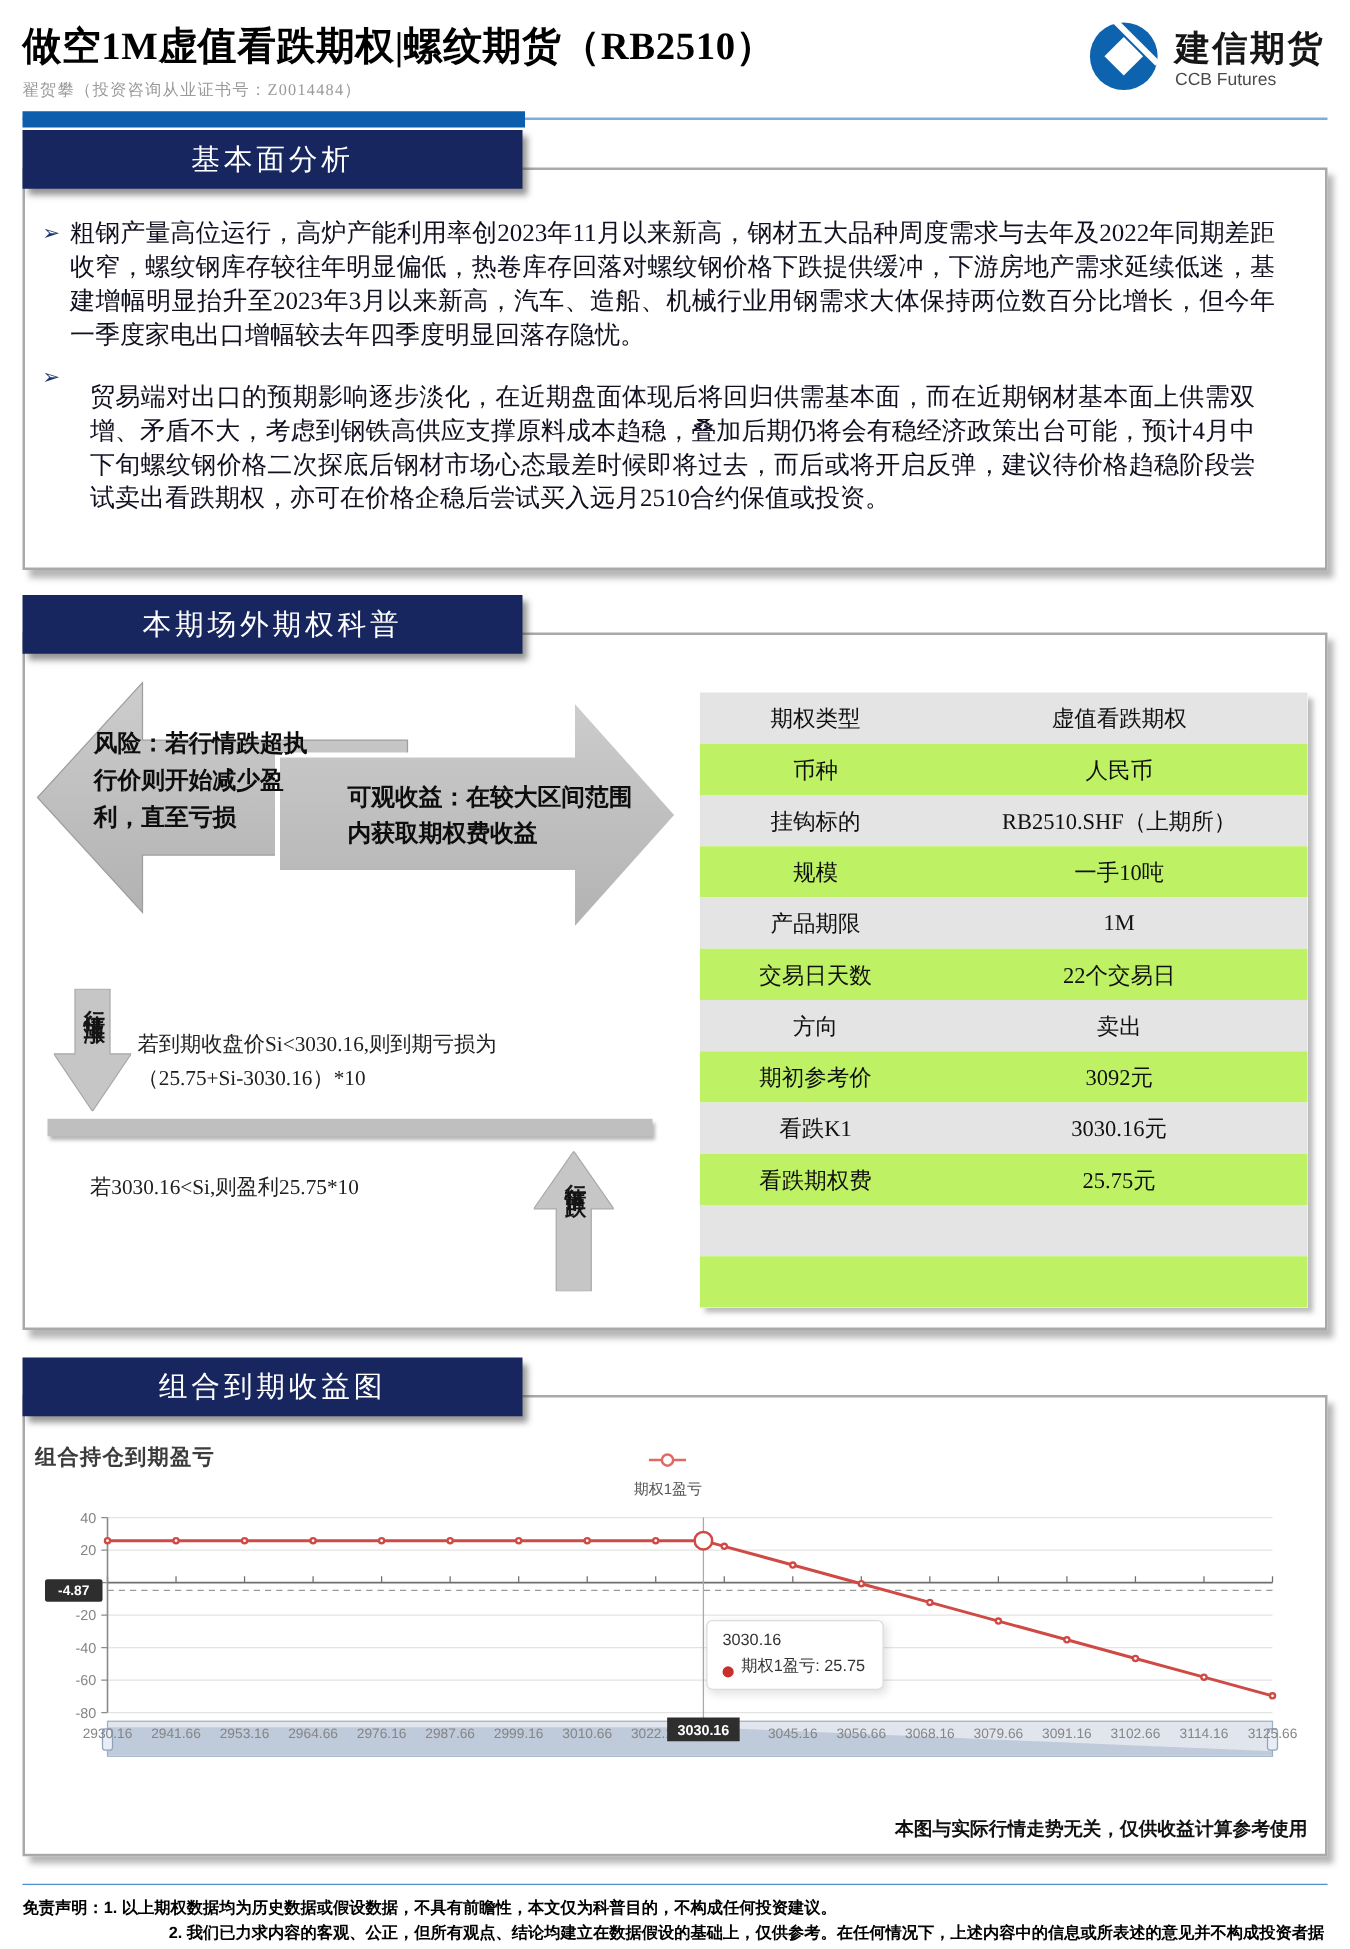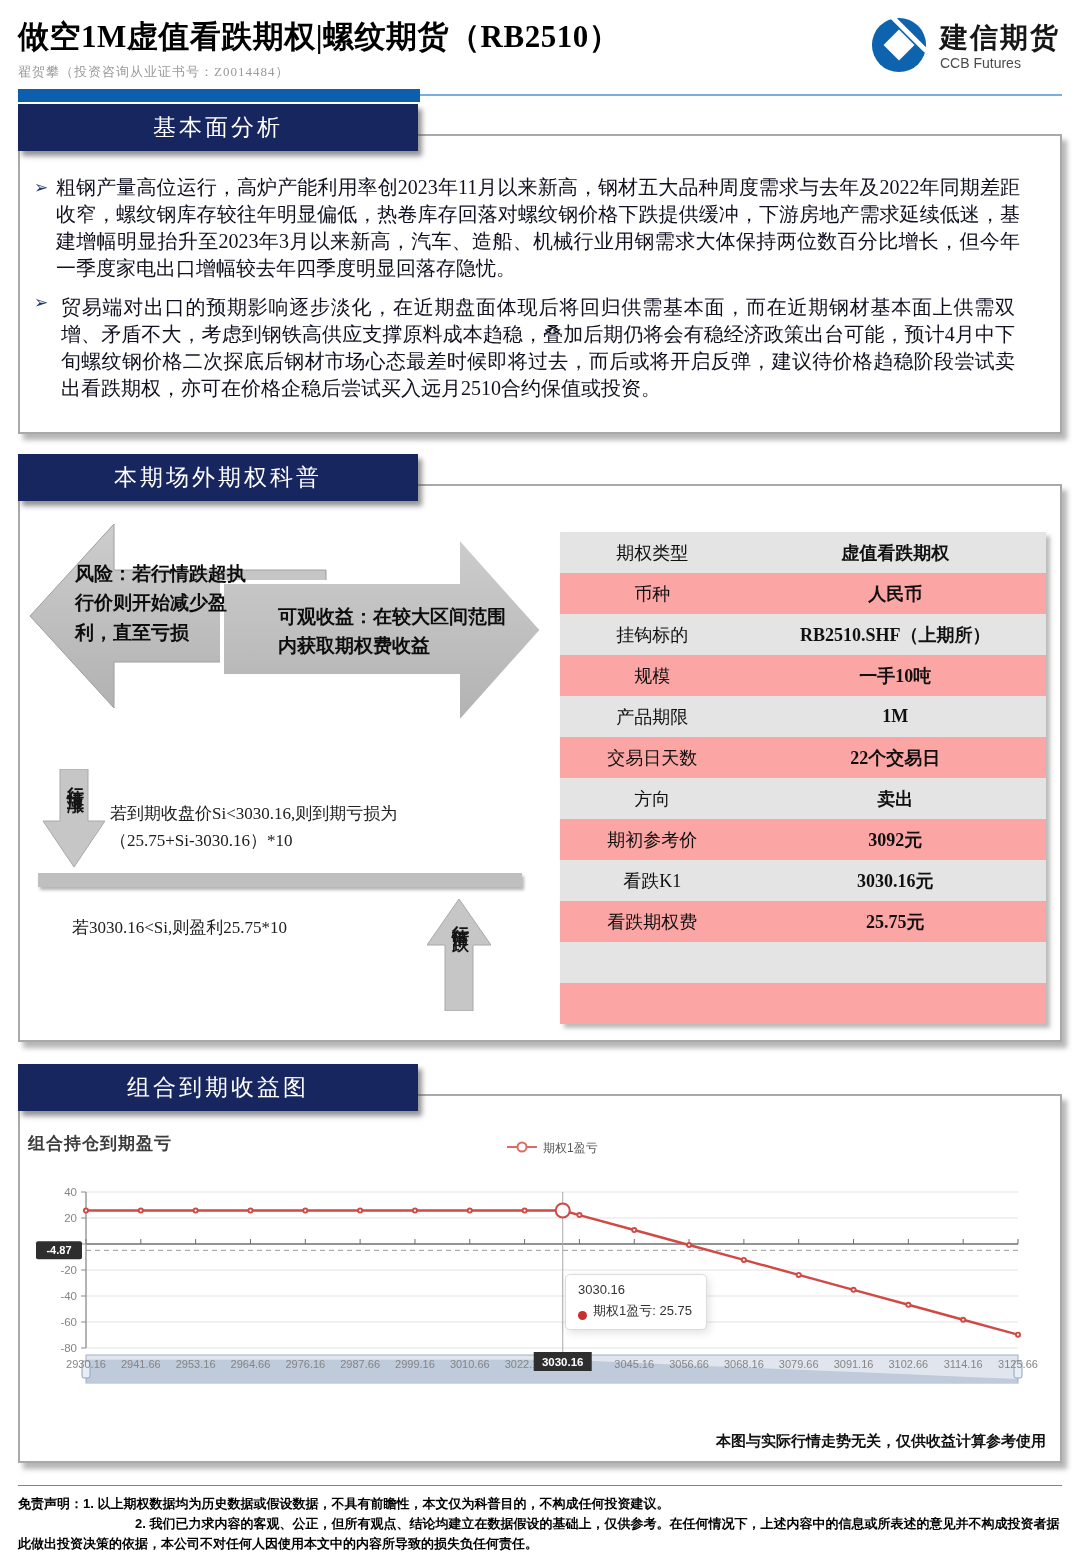--- a/index.html
+++ b/index.html
@@ -40,29 +40,29 @@
   .sec2 .sec-body{height:554px;}
   .abs{position:absolute;}
   .risk-text{left:55px;top:73px;width:188px;font-weight:bold;font-size:19px;line-height:1.55;color:#0d0d0d;}
   .reward-text{left:258px;top:116px;width:245px;font-weight:bold;font-size:19px;line-height:1.55;color:#0d0d0d;}
   .vlabel{writing-mode:vertical-rl;text-orientation:upright;font-weight:bold;font-size:17px;
           letter-spacing:3px;color:#141414;}
   .formula{font-size:17px;line-height:27px;color:#202020;}
   .hb{left:18px;top:387px;width:484px;height:14px;background:#bfbfbf;box-shadow:2px 3px 3px #b5b5b5;}
   .ptable{left:540px;top:46px;width:486px;box-shadow:4px 4px 4px rgba(120,120,120,.5);}
   .prow{display:flex;height:41px;}
-  .prow.odd{background:#e4e4e4;} .prow.even{background:#fca5a5;}
+  .prow.odd{background:#e4e4e4;} .prow.even{background:#bef264;}
   .pc{display:flex;align-items:center;justify-content:center;font-size:18px;color:#101010;}
-  .pc.k{flex:0 0 38%;} .pc.v{flex:1;font-weight:bold;font-family:"Liberation Serif",serif;}
+  .pc.k{flex:0 0 38%;} .pc.v{flex:1;font-weight:normal;font-family:"Liberation Serif",serif;}
 
   
   .sec3{margin-top:22px;}
   .sec3 .sec-body{height:365px;font-family:"Liberation Sans","DejaVu Sans",sans-serif;}
   .chart-title{left:8px;top:36px;font-size:17px;font-weight:bold;color:#3c3c3c;letter-spacing:1px;}
-  .legend{left:487px;top:44px;display:flex;align-items:center;gap:6px;}
+  .legend{left:487px;top:44px;display:flex;align-items:center;gap:6px;flex-direction:column;}
   .legend span{font-size:12px;color:#555;}
   .tooltip{left:545px;top:178px;background:#fff;border:1px solid #dcdcdc;border-radius:5px;
            box-shadow:2px 3px 8px rgba(0,0,0,.12);padding:7px 14px 9px 12px;z-index:3;}
   .tt-title{font-size:13px;color:#333;}
   .tt-line{font-size:13px;color:#333;margin-top:5px;display:flex;align-items:flex-end;gap:6px;}
   .tt-dot{width:9px;height:9px;border-radius:50%;background:#c9302c;display:inline-block;}
   .chart-note{position:absolute;right:14px;bottom:10px;font-weight:bold;font-size:15px;color:#111;
               font-family:"Liberation Sans","DejaVu Sans",sans-serif;}
   svg text{font-family:"Liberation Sans","DejaVu Sans",sans-serif;}
 
@@ -103,21 +103,21 @@
 
     <div class="section sec1">
       <div class="sec-head">基本面分析</div>
       <div class="sec-body">
         <div class="bullet">
           <span class="bmark">➢</span>
           <p class="btext" style="margin:0">粗钢产量高位运行，高炉产能利用率创2023年11月以来新高，钢材五大品种周度需求与去年及2022年同期差距收窄，螺纹钢库存较往年明显偏低，热卷库存回落对螺纹钢价格下跌提供缓冲，下游房地产需求延续低迷，基建增幅明显抬升至2023年3月以来新高，汽车、造船、机械行业用钢需求大体保持两位数百分比增长，但今年一季度家电出口增幅较去年四季度明显回落存隐忧。</p>
         </div>
         <div class="bullet">
           <span class="bmark">➢</span>
-          <p class="btext" style="margin:5px">贸易端对出口的预期影响逐步淡化，在近期盘面体现后将回归供需基本面，而在近期钢材基本面上供需双增、矛盾不大，考虑到钢铁高供应支撑原料成本趋稳，叠加后期仍将会有稳经济政策出台可能，预计4月中下旬螺纹钢价格二次探底后钢材市场心态最差时候即将过去，而后或将开启反弹，建议待价格趋稳阶段尝试卖出看跌期权，亦可在价格企稳后尝试买入远月2510合约保值或投资。</p>
+          <p class="btext" style="margin:16px">贸易端对出口的预期影响逐步淡化，在近期盘面体现后将回归供需基本面，而在近期钢材基本面上供需双增、矛盾不大，考虑到钢铁高供应支撑原料成本趋稳，叠加后期仍将会有稳经济政策出台可能，预计4月中下旬螺纹钢价格二次探底后钢材市场心态最差时候即将过去，而后或将开启反弹，建议待价格趋稳阶段尝试卖出看跌期权，亦可在价格企稳后尝试买入远月2510合约保值或投资。</p>
         </div>
       </div>
     </div>
 
     <div class="section sec2">
       <div class="sec-head">本期场外期权科普</div>
       <div class="sec-body">
 
         <svg class="abs" style="left:6px;top:22px;" width="520" height="235" viewBox="0 0 520 235">
           <defs>

